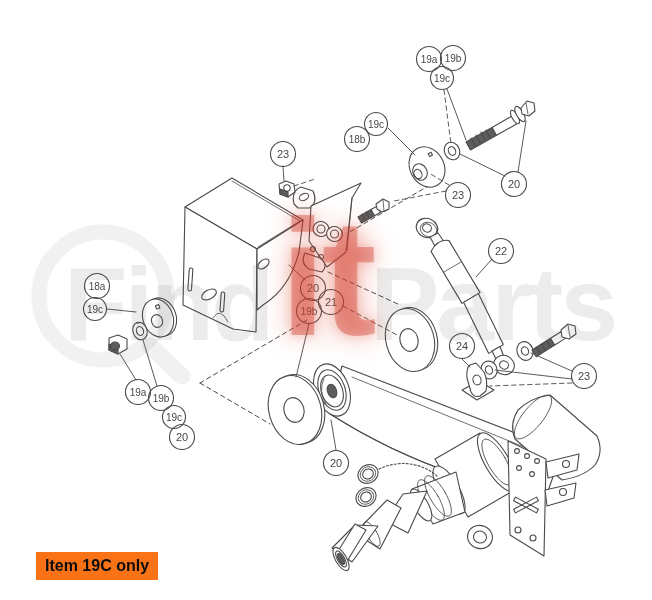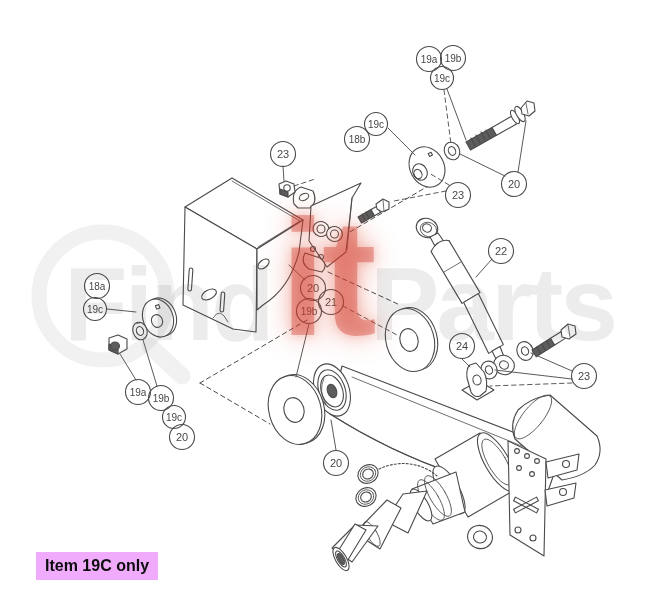--- a/index.html
+++ b/index.html
@@ -17,21 +17,21 @@
   
   .wm{position:absolute;pointer-events:none;white-space:nowrap;font-weight:bold;line-height:1;}
   .wm-find,.wm-parts{font-size:104px;letter-spacing:-3px;color:rgba(70,70,70,0.10);top:252px;}
   .wm-find{left:64px;}
   .wm-parts{left:370px;}
   .wm-it{font-size:165px;letter-spacing:-4px;top:196px;left:280px;
         color:rgba(201,42,27,0.34);
         text-shadow:0 0 28px rgba(226,84,62,0.45),0 0 10px rgba(226,84,62,0.25);}
   .wm-tag{font-size:24px;letter-spacing:2.6px;top:339px;left:186px;color:rgba(85,85,85,0.13);}
   
-  .item-label{position:absolute;left:36px;top:552px;background:#f0abfc;color:#0d0d0d;
+  .item-label{position:absolute;left:36px;top:552px;background:#f97316;color:#0d0d0d;
       font-size:16px;font-weight:bold;padding:4px 9px 5px 9px;line-height:19px;}
   .co-text{fill:#474747;}
 </style>
 </head>
 <body>
 
 <div class="stage">
 
   <svg class="art" width="652" height="600" viewBox="0 0 652 600">
 

